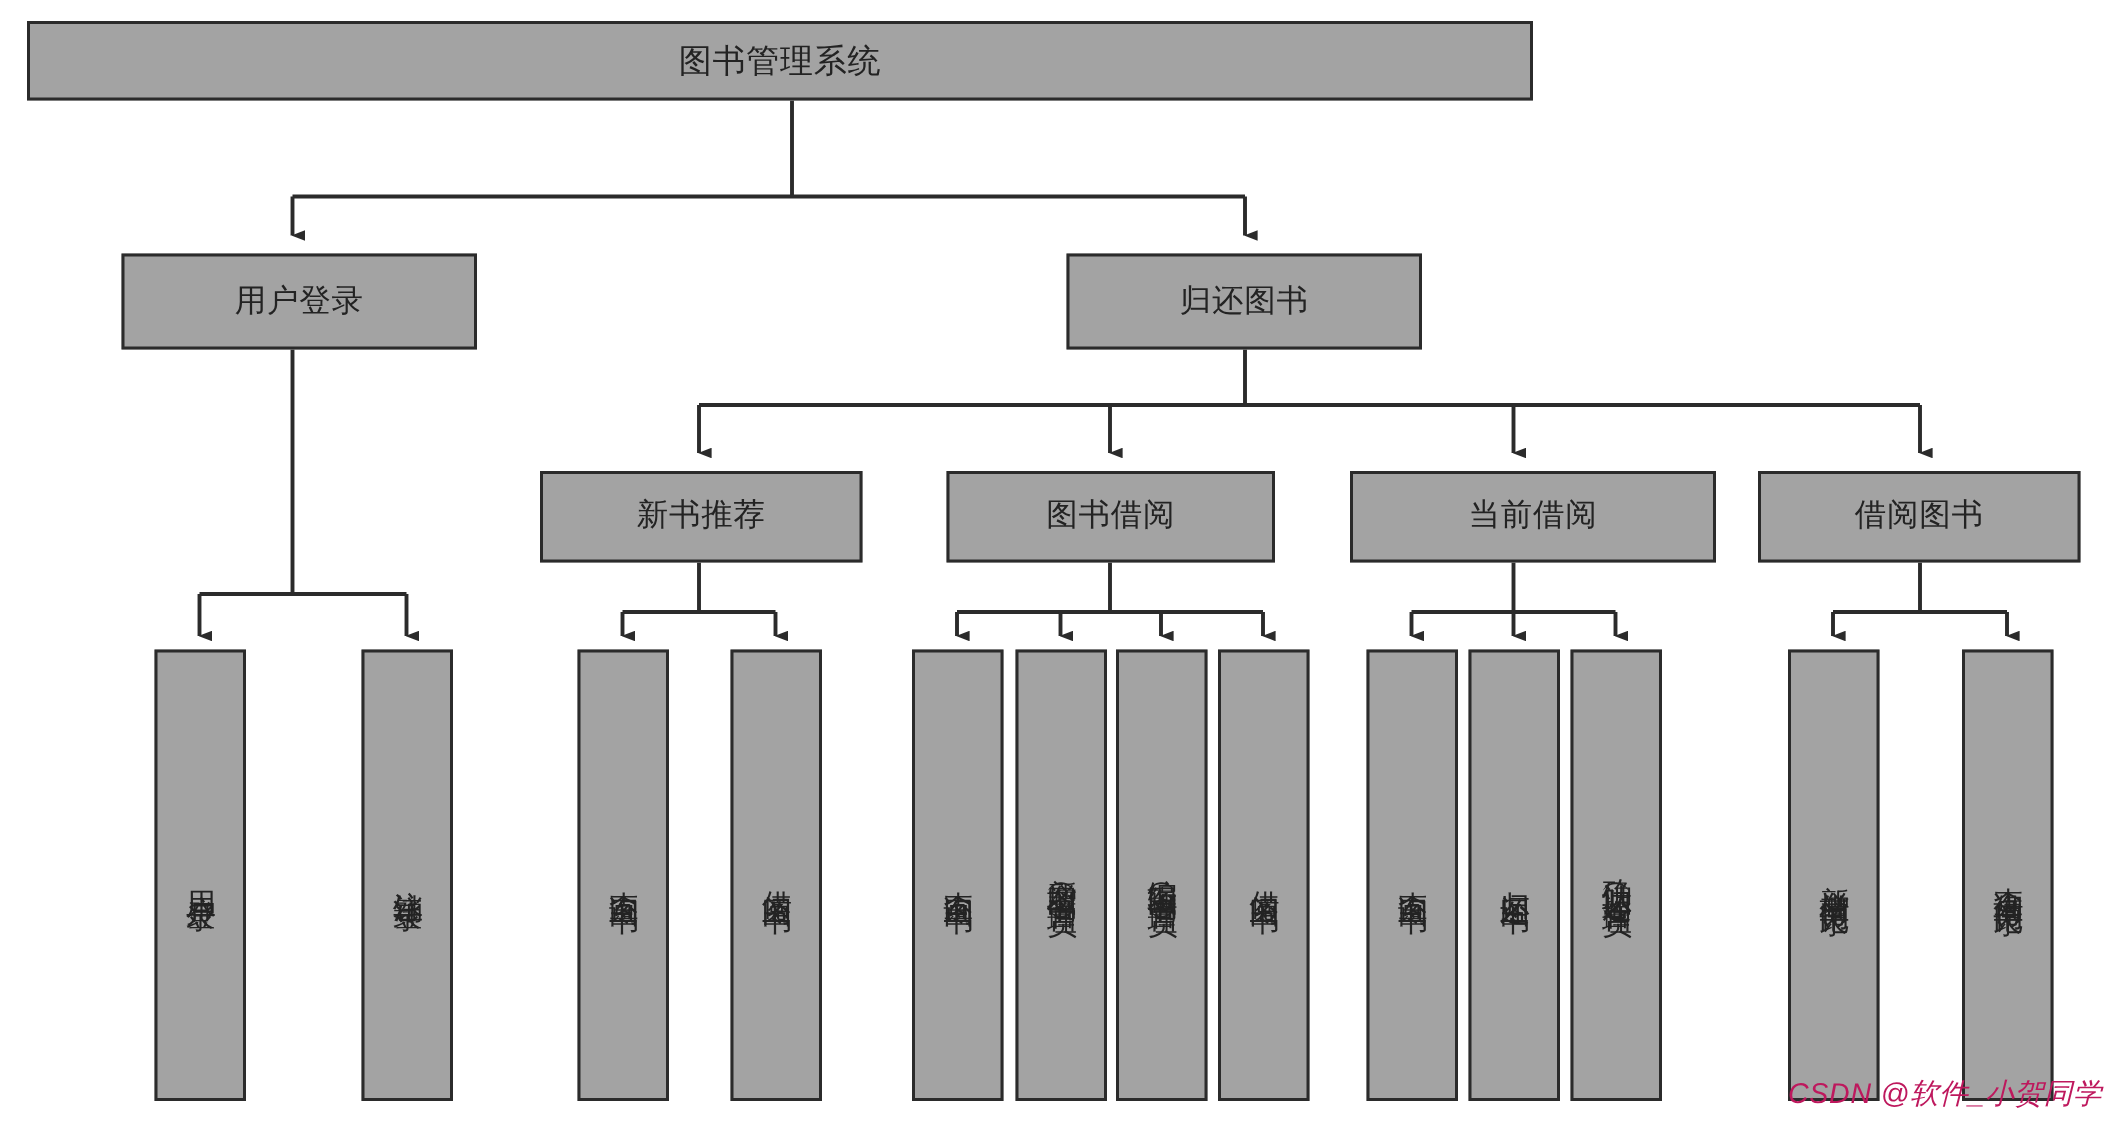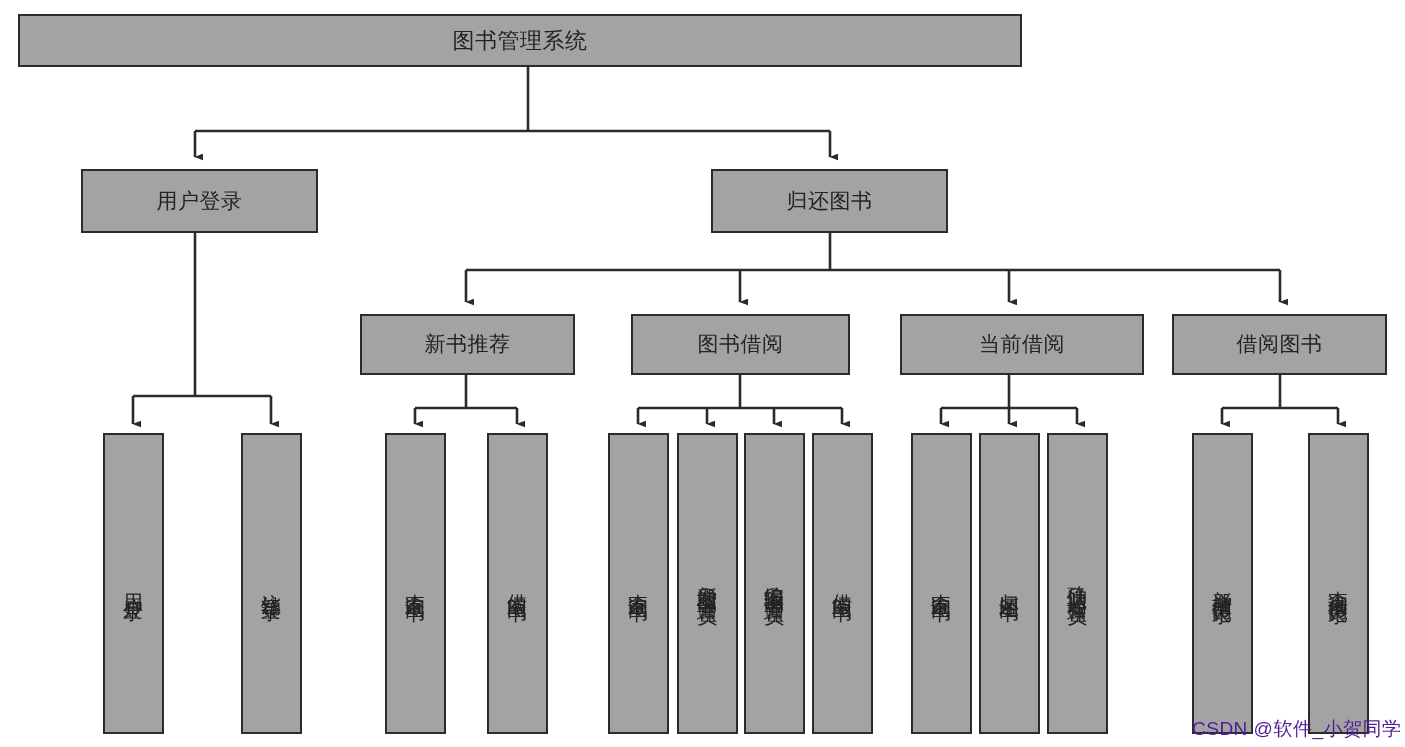--- a/index.html
+++ b/index.html
@@ -49,23 +49,24 @@
     letter-spacing: 3px;
     font-size: 20px;
     line-height: 1;
   }
   .node.root .node-label { font-size: 22px; }
   .node.level2 .node-label { font-size: 21px; }
   .node.level3 .node-label { font-size: 21px; }
   .watermark {
     position: absolute;
     font-size: 19px;
-    color: #4c1d95;
+    color: #be185d;
     white-space: nowrap;
     letter-spacing: 0.5px;
+    font-style: italic;
   }
 </style>
 </head>
 <body>
 
 <div id="diagram-canvas">
 
   <svg id="diagram-svg" viewBox="0 0 1405 747" xmlns="http://www.w3.org/2000/svg">
     <defs>
       <marker id="arrowhead" markerWidth="7" markerHeight="9" refX="3.5" refY="8.4" orient="auto" markerUnits="userSpaceOnUse">

